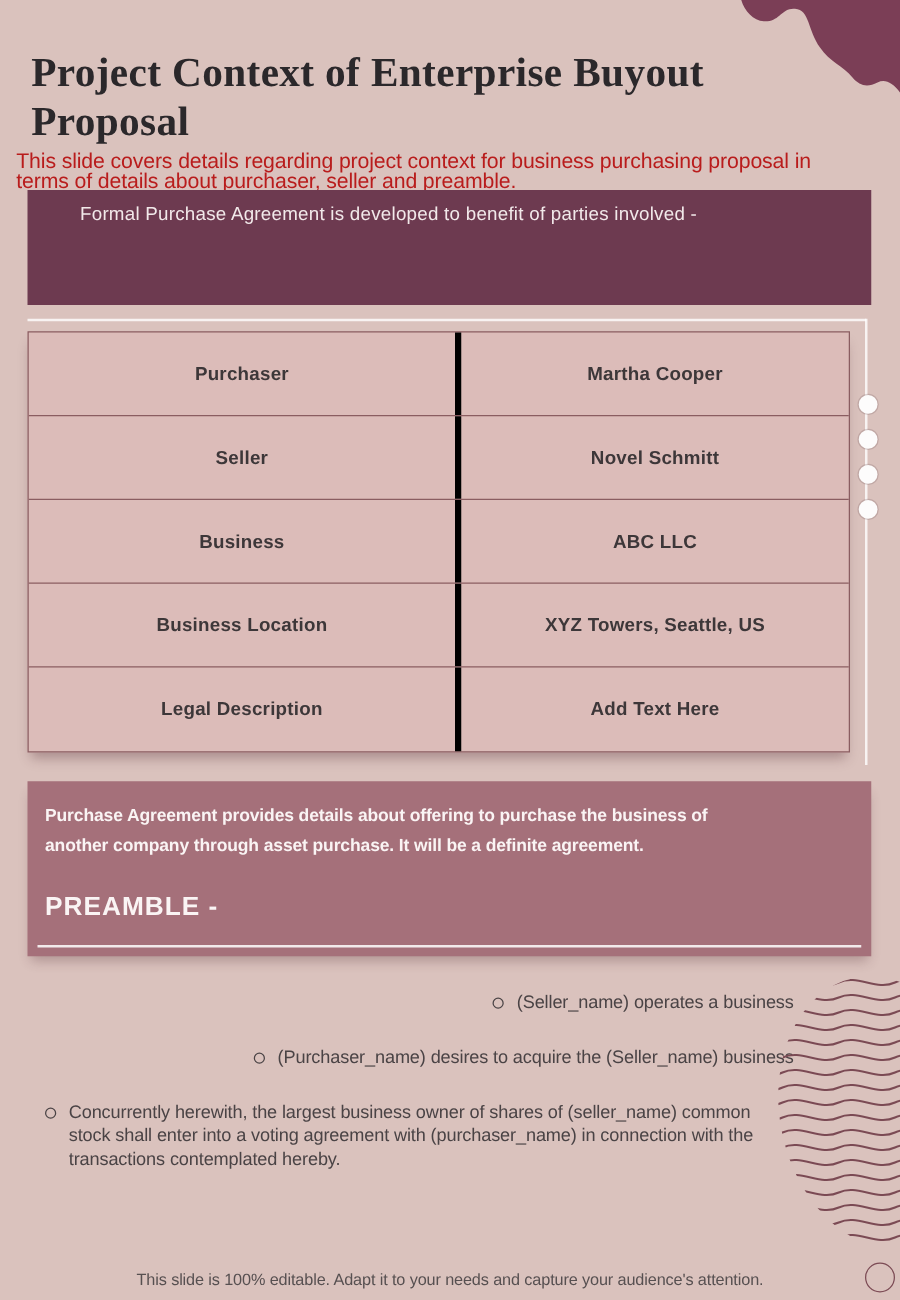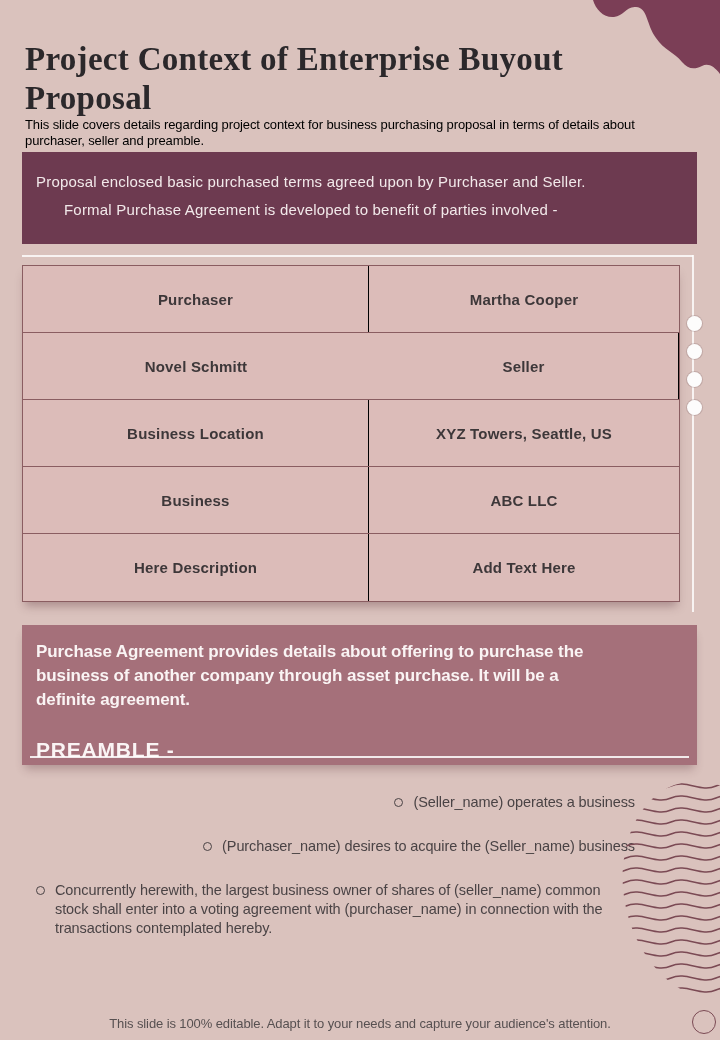--- a/index.html
+++ b/index.html
@@ -9,22 +9,22 @@
     font-family:"Liberation Sans", sans-serif;
   }
   
   .title{
     position:absolute; left:25px; top:18px; width:620px;
     font-family:"Liberation Serif", serif; font-weight:bold;
     font-size:33px; line-height:39px; color:#2b282b; letter-spacing:0.3px;
   }
   .title span{display:block;}
   .subtitle{
-    position:absolute; left:25px; top:104px; width:672px;
-    font-size:13px; line-height:16px; color:#000000; letter-spacing:-0.1px;
+    position:absolute; left:13px; top:104px; width:672px;
+    font-size:17px; line-height:16px; color:#b91c1c; letter-spacing:-0.1px;
   }
   
   .banner{
     position:absolute; left:22px; top:152px; width:675px; height:92px;
     background:#6d3a50; color:#f2e9ea;
   }
   .banner div{
     margin:0 14px; font-size:15px; letter-spacing:0.2px;
   }
   .banner .l1{margin-top:21px;}
@@ -45,30 +45,30 @@
   }
   .drow{
     display:grid; grid-template-columns:346px 1fr;
     border-bottom:1px solid #8a5d61;
   }
   .drow:last-child{border-bottom:none;}
   .dcell{
     display:flex; align-items:center; justify-content:center;
     font-size:15px; font-weight:bold; color:#3d3739; letter-spacing:0.2px;
   }
-  .dcell.label{border-right:1px solid #000000;}
+  .dcell.label{border-right:5px solid #000000;}
   
   .pbox{
     position:absolute; left:22px; top:625px; width:675px; height:140px;
     background:#a5707a; color:#faf4f4;
     box-shadow:0 7px 9px -3px rgba(80,40,50,0.3);
   }
   .pbody{
     margin:15px 14px 0; width:565px;
-    font-size:17px; font-weight:bold; line-height:24px; letter-spacing:-0.1px;
+    font-size:14px; font-weight:bold; line-height:24px; letter-spacing:-0.1px;
   }
   .phead{
     margin:26px 14px 0; font-size:21px; font-weight:bold; letter-spacing:0.8px;
   }
   .punderline{
     position:absolute; left:8px; right:8px; bottom:7px; height:2px;
     background:rgba(255,255,255,0.85);
   }
   
   .bullets{position:absolute; left:35px; top:793px; width:600px;}
@@ -103,50 +103,49 @@
     <path fill="#7b3e56" d="M3,0 C6,10 14,18 24,17 C34,16 36,6 46,7 C58,8 56,24 66,38 C74,50 84,52 92,62 C98,69 104,70 112,66 C118,63 124,66 130,74 L130,0 Z"></path>
   </svg>
 
   <h1 class="title">
     <span>Project Context of Enterprise Buyout</span>
     <span>Proposal</span>
   </h1>
   <p class="subtitle">This slide covers details regarding project context for business purchasing proposal in terms of details about purchaser, seller and preamble.</p>
 
   <div class="banner">
-    <div class="l1">Proposal enclosed basic purchased terms agreed upon by Purchaser and Seller.</div>
     <div class="l2">Formal Purchase Agreement is developed to benefit of parties involved -</div>
   </div>
 
   <div class="hline"></div>
   <div class="vline"></div>
   <div class="dot" style="top:316px"></div>
   <div class="dot" style="top:344px"></div>
   <div class="dot" style="top:372px"></div>
   <div class="dot" style="top:400px"></div>
 
   <div class="dtable">
     <div class="drow">
       <div class="dcell label">Purchaser</div>
       <div class="dcell">Martha Cooper</div>
     </div>
     <div class="drow">
+      <div class="dcell label">Seller</div>
       <div class="dcell">Novel Schmitt</div>
-      <div class="dcell label">Seller</div>
+    </div>
+    <div class="drow">
+      <div class="dcell label">Business</div>
+      <div class="dcell">ABC LLC</div>
     </div>
     <div class="drow">
       <div class="dcell label">Business Location</div>
       <div class="dcell">XYZ Towers, Seattle, US</div>
     </div>
     <div class="drow">
-      <div class="dcell label">Business</div>
-      <div class="dcell">ABC LLC</div>
-    </div>
-    <div class="drow">
-      <div class="dcell label">Here Description</div>
+      <div class="dcell label">Legal Description</div>
       <div class="dcell">Add Text Here</div>
     </div>
   </div>
 
   <div class="pbox">
     <div class="pbody">Purchase Agreement provides details about offering to purchase the business of another company through asset purchase. It will be a definite agreement.</div>
     <div class="phead">PREAMBLE -</div>
     <div class="punderline"></div>
   </div>
 

